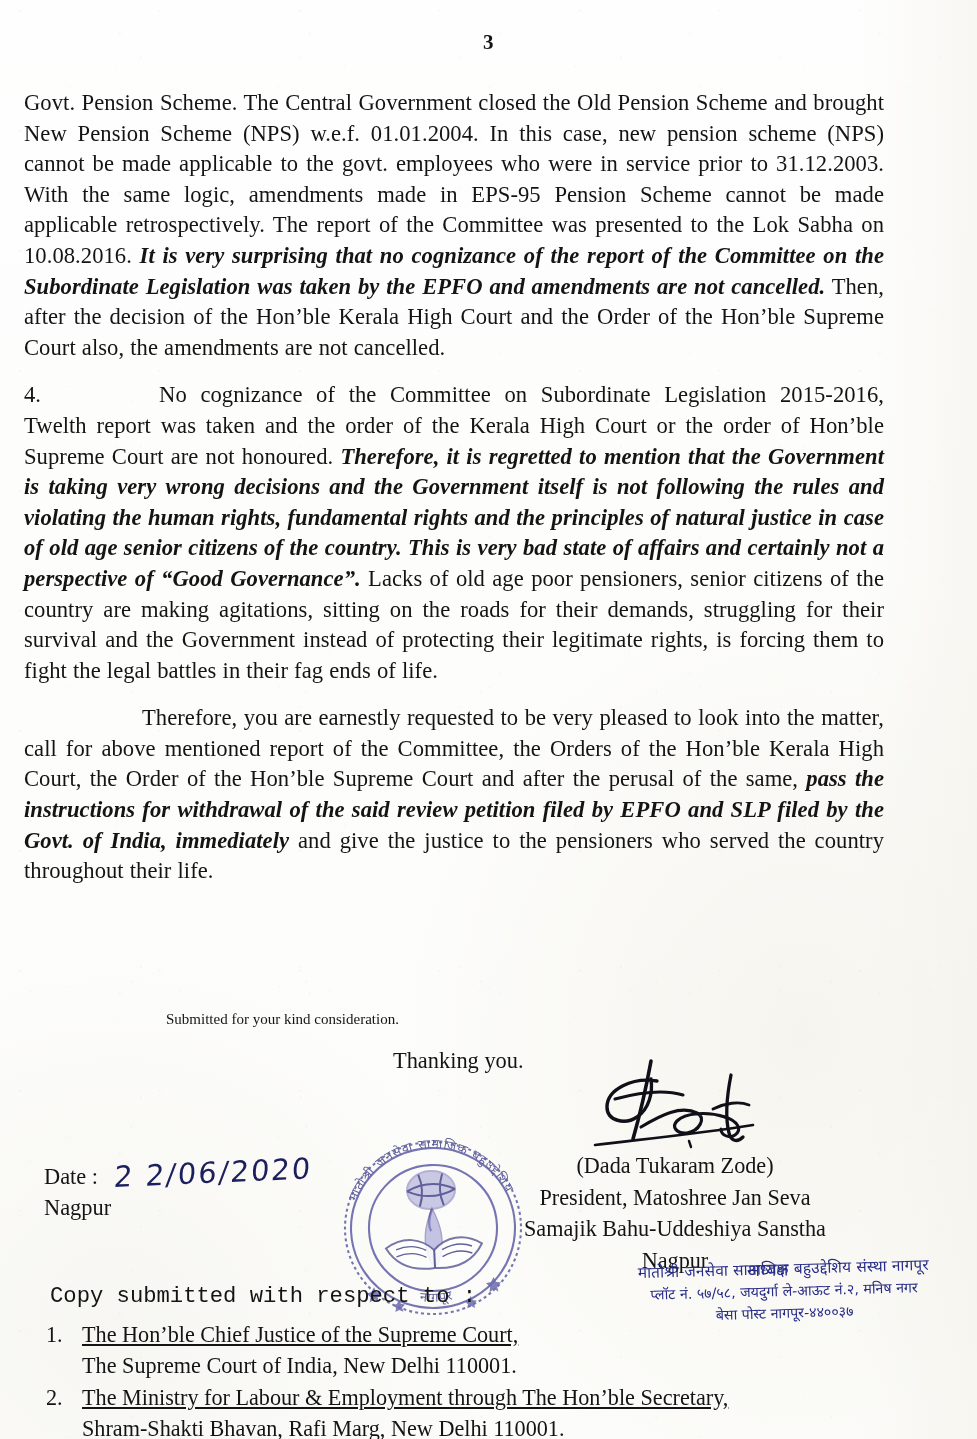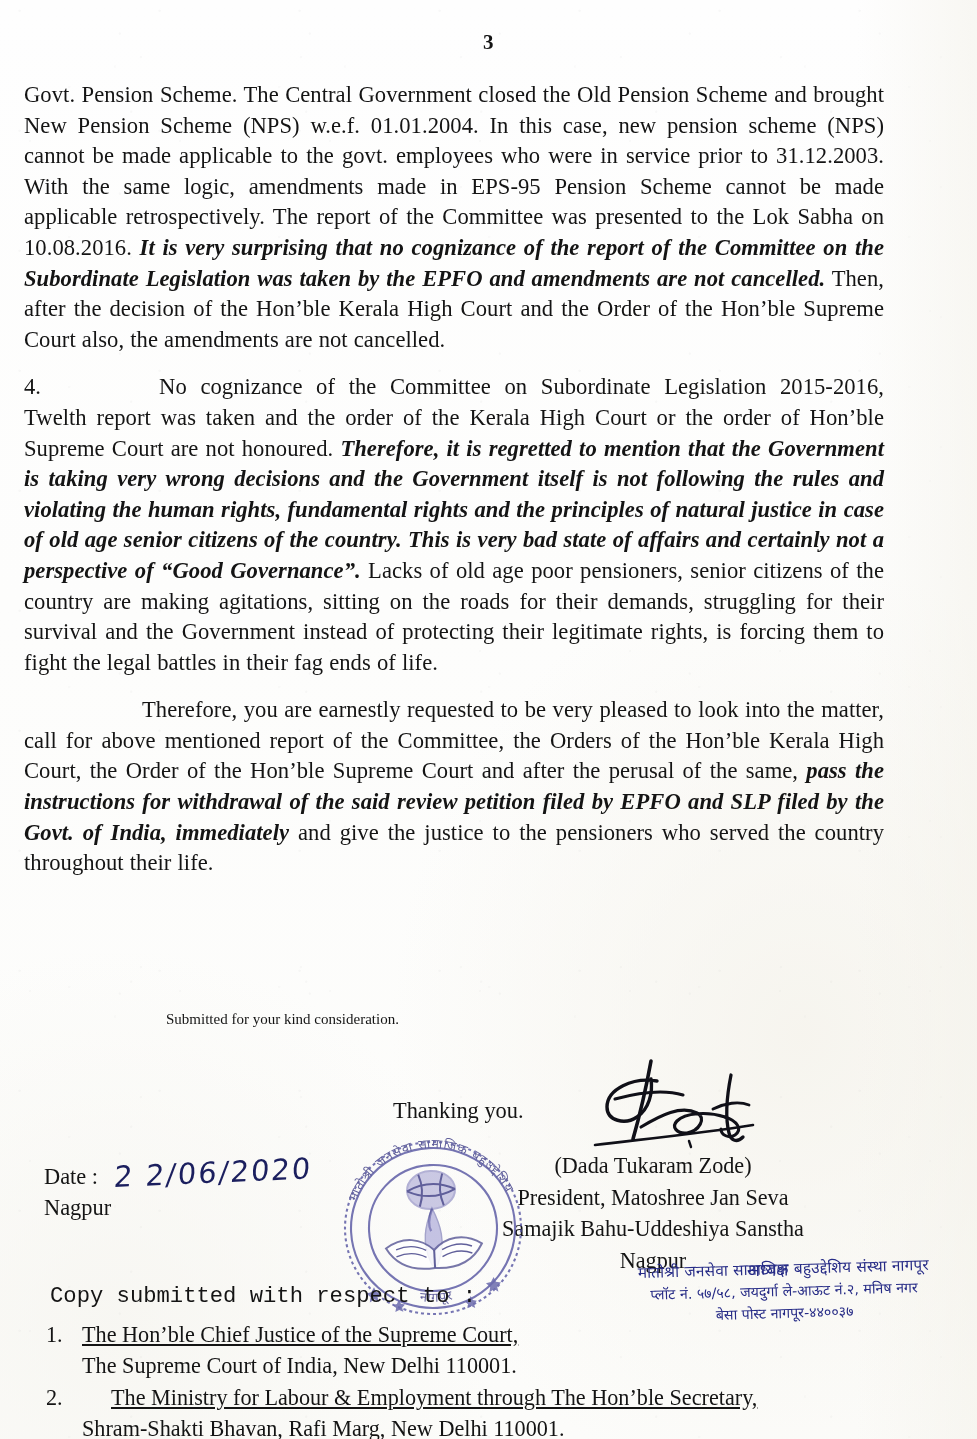--- a/index.html
+++ b/index.html
@@ -62,21 +62,21 @@
   }
 
   
   .body-area {
     position: absolute;
     left: 24px;
     right: 93px;
     top: 76px;
   }
   p.para {
-    margin: 4px 0 0 0;
+    margin: 12px 0 0 0;
     text-align: justify;
     text-justify: inter-word;
     font-size: 22.6px;
     line-height: 30.6px;
     letter-spacing: .05px;
     word-spacing: .4px;
   }
   p.para + p.para { margin-top: 17px; }
   .bi { font-style: italic; font-weight: bold; }
   .tabspace { display: inline-block; width: 118px; }
@@ -86,21 +86,21 @@
   #submitted-line {
     position: absolute;
     left: 166px;
     top: 1004px;
     font-size: 15px;
     line-height: 30px;
   }
   #thanking-line {
     position: absolute;
     left: 393px;
-    top: 1096px;
+    top: 1046px;
     font-size: 22.4px;
     line-height: 30px;
   }
 
   
   #date-block {
     position: absolute;
     left: 44px;
     top: 1125px;
     font-size: 22.4px;
@@ -129,21 +129,21 @@
     top: 1055px;
     width: 250px;
     height: 110px;
     pointer-events: none;
   }
   #signature-wrap svg { display: block; }
 
   
   #signer-block {
     position: absolute;
-    left: 403px;
+    left: 425px;
     top: 1150px;
     width: 500px;
     text-align: center;
     font-size: 22.2px;
     line-height: 31.5px;
   }
   #signer-block .ln { display: block; white-space: nowrap; }
 
   
   #stamp-text {
@@ -207,21 +207,21 @@
     padding-left: 58px;
     margin-bottom: 2px;
   }
   #copy-list li .num {
     position: absolute;
     left: 22px;
     top: 0;
   }
   #copy-list li .txt { display: block; text-decoration: underline; }
   #copy-list li .l2 { display: block; }
-  .jl { text-align: justify; text-justify: inter-word; margin-left: 29px; }
+  .jl { text-align: justify; text-justify: inter-word; }
 </style>
 </head>
 <body>
 
 <div id="page">
   <div id="grain"></div>
   <div id="edge-shade"></div>
 
   <div id="page-number">3</div>
 

